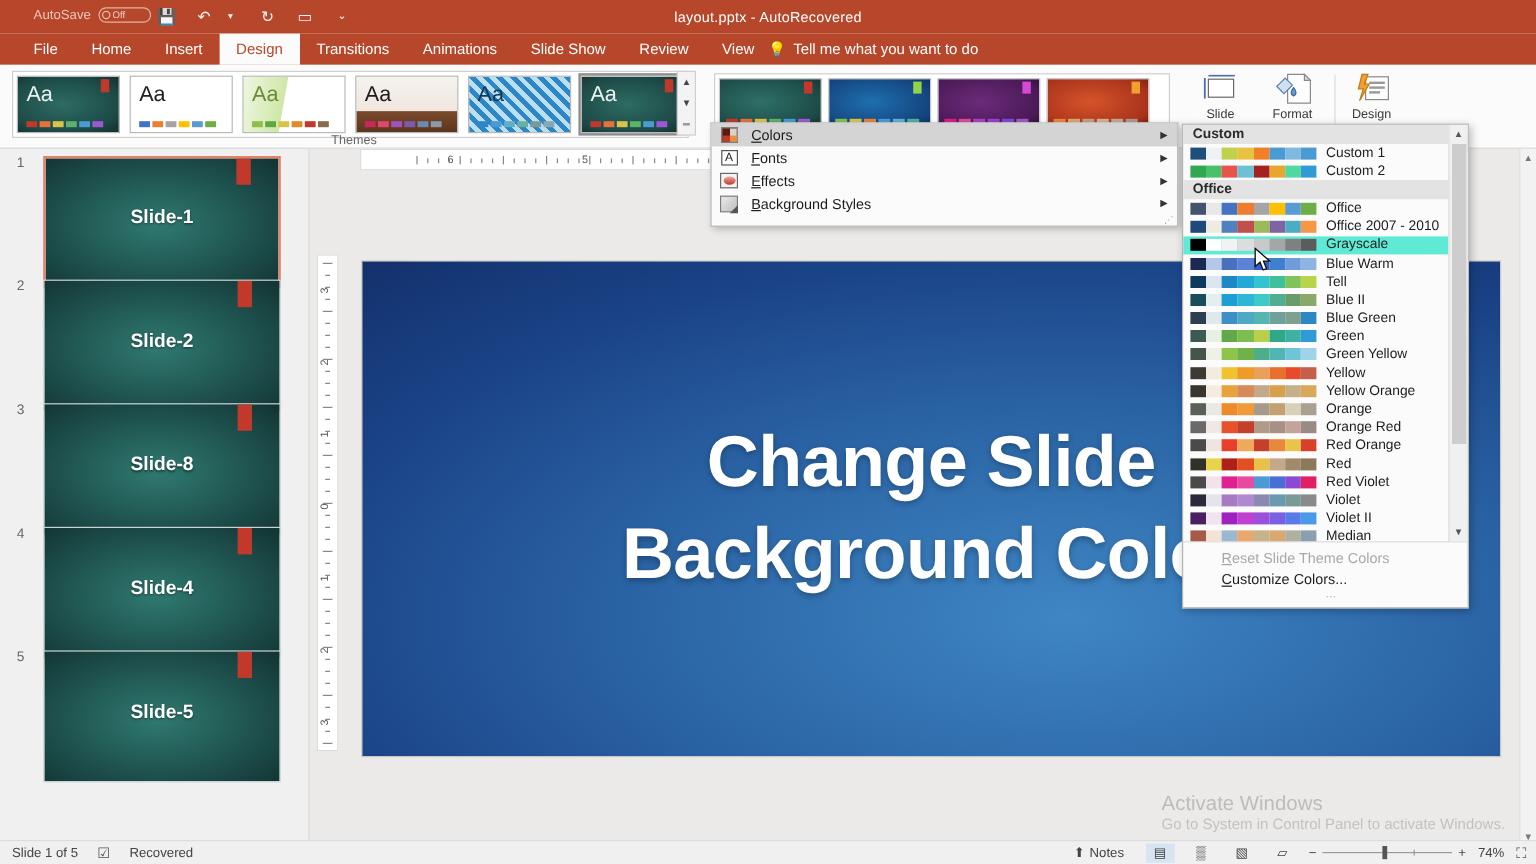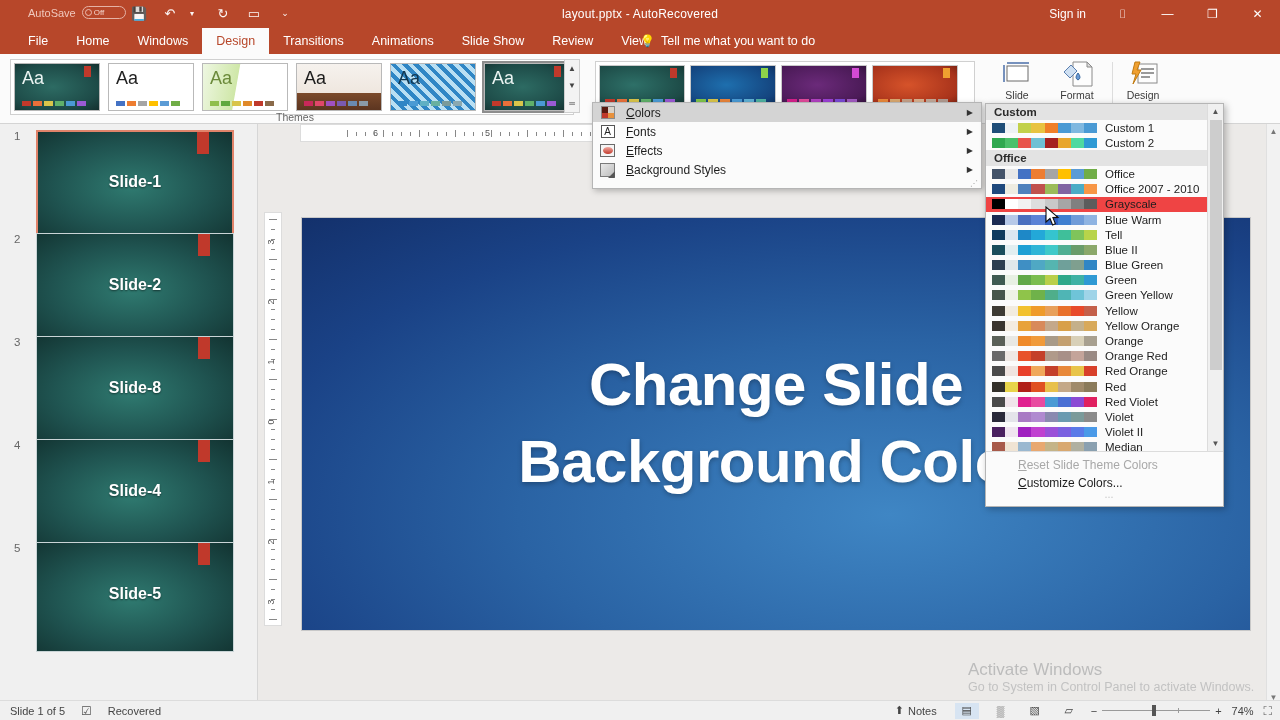--- a/index.html
+++ b/index.html
@@ -252,21 +252,21 @@
   .cmenu-body { position: relative; flex: 1; overflow: hidden; }
   .cmenu-scrollarea { position: absolute; left: 0; top: 0; right: 16px; bottom: 0; }
   .cm-header {
     height: 16px; background: #e3e3e3; display: flex; align-items: center;
     padding-left: 8px; font-size: 11.5px; font-weight: bold; color: #2b2b2b;
   }
   .cm-row {
     height: 15.2px; display: flex; align-items: center; gap: 8px; padding-left: 6px;
     font-size: 11.5px; color: #1d1d1d; position: relative;
   }
-  .cm-row.hi { background: #ef4444; text-align: center; }
+  .cm-row.hi { background: #5eead4; text-align: center; }
   .cm-sw { display: flex; width: 105px; height: 10px; flex: 0 0 105px; }
   .cm-sw i { flex: 1; height: 10px; display: block; }
   .cm-label { white-space: nowrap; }
   .cmenu-sb {
     position: absolute; right: 0; top: 0; width: 16px; height: 100%;
     background: #f0f0f0; border-left: 1px solid #dcdcdc;
     display: flex; flex-direction: column; justify-content: space-between; align-items: center;
     font-size: 8px; color: #555;
   }
   .cmenu-sb .arw { height: 15px; display: flex; align-items: center; }
@@ -301,34 +301,27 @@
 
     <div class="qat-icons">
       <span class="qat-ic">💾</span>
       <span class="qat-ic">↶</span>
       <span class="qat-ic" style="font-size:8px;margin-left:-9px">▾</span>
       <span class="qat-ic">↻</span>
       <span class="qat-ic">▭</span>
       <span class="qat-ic" style="font-size:9px">⌄</span>
     </div>
 
-    <div class="win-right">
-      <span class="signin">Sign in</span>
-      <span class="win-btn">⌷</span>
-      <span class="win-btn">—</span>
-      <span class="win-btn">❐</span>
-      <span class="win-btn close">✕</span>
-    </div>
   </div>
 
   <div class="tabsrow">
     <div class="tabs" id="tabs-host">
         <div class="tab">File</div>
         <div class="tab">Home</div>
-        <div class="tab">Windows</div>
+        <div class="tab">Insert</div>
         <div class="tab active">Design</div>
         <div class="tab">Transitions</div>
         <div class="tab">Animations</div>
         <div class="tab">Slide Show</div>
         <div class="tab">Review</div>
         <div class="tab">View</div>
       </div>
     <div class="tellme">
       <span class="bulb">💡</span>
       <span>Tell me what you want to do</span>

